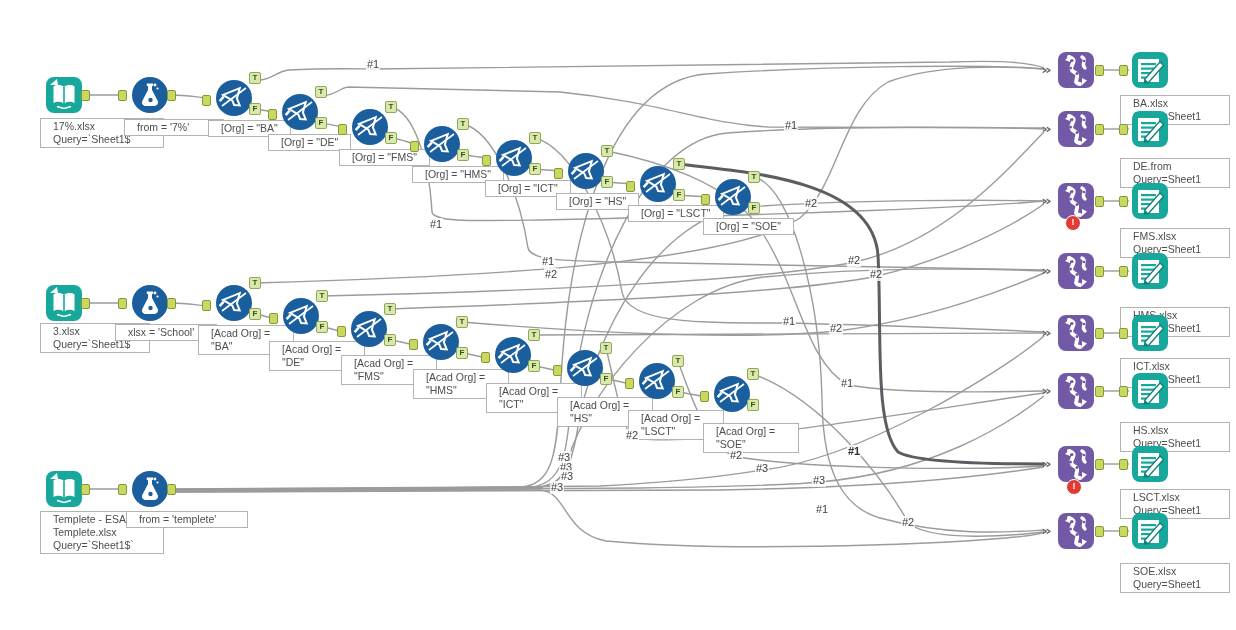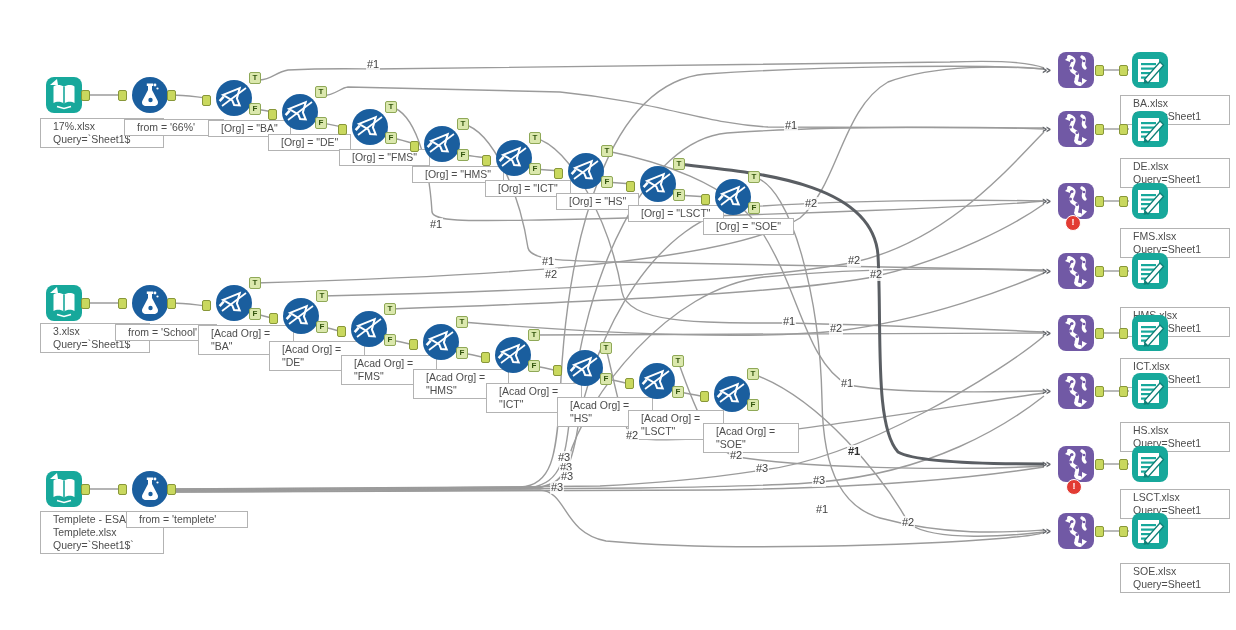--- a/index.html
+++ b/index.html
@@ -414,32 +414,32 @@
       <span class="anc" style="left: 38px; top: 14px;"></span>
     </div>
     <div class="tool output" style="left: 1131px; top: 512px;">
       <svg class="ticon" viewBox="0 0 38 38">
         <use href="#sym-output"></use>
       </svg>
       <span class="anc" style="left: -12px; top: 14px;"></span>
     </div>
     <div class="ann" style="left: 40px; top: 118px; min-width: 98px;">17%.xlsx
 Query=`Sheet1$`</div>
-    <div class="ann" style="left: 124px; top: 119px; min-width: 74px;">from = '66%'</div>
+    <div class="ann" style="left: 124px; top: 119px; min-width: 74px;">from = '7%'</div>
     <div class="ann" style="left: 208px; top: 120px;">[Org] = "BA"</div>
     <div class="ann" style="left: 268px; top: 134px;">[Org] = "DE"</div>
     <div class="ann" style="left: 339px; top: 149px;">[Org] = "FMS"</div>
     <div class="ann" style="left: 412px; top: 166px;">[Org] = "HMS"</div>
     <div class="ann" style="left: 485px; top: 180px;">[Org] = "ICT"</div>
     <div class="ann" style="left: 556px; top: 193px;">[Org] = "HS"</div>
     <div class="ann" style="left: 628px; top: 205px;">[Org] = "LSCT"</div>
     <div class="ann" style="left: 703px; top: 218px;">[Org] = "SOE"</div>
     <div class="ann" style="left: 40px; top: 323px; min-width: 84px;">3.xlsx
 Query=`Sheet1$`</div>
-    <div class="ann" style="left: 115px; top: 324px; min-width: 76px;">from = 'School'</div>
+    <div class="ann" style="left: 115px; top: 324px; min-width: 76px;">xlsx = 'School'</div>
     <div class="ann" style="left: 198px; top: 325px; min-width: 70px;">[Acad Org] =
 "BA"</div>
     <div class="ann" style="left: 269px; top: 341px; min-width: 70px;">[Acad Org] =
 "DE"</div>
     <div class="ann" style="left: 341px; top: 355px; min-width: 70px;">[Acad Org] =
 "FMS"</div>
     <div class="ann" style="left: 413px; top: 369px; min-width: 70px;">[Acad Org] =
 "HMS"</div>
     <div class="ann" style="left: 486px; top: 383px; min-width: 70px;">[Acad Org] =
 "ICT"</div>
@@ -448,21 +448,21 @@
     <div class="ann" style="left: 628px; top: 410px; min-width: 70px;">[Acad Org] =
 "LSCT"</div>
     <div class="ann" style="left: 703px; top: 423px; min-width: 70px;">[Acad Org] =
 "SOE"</div>
     <div class="ann" style="left: 40px; top: 511px; min-width: 98px;">Templete - ESA
 Templete.xlsx
 Query=`Sheet1$`</div>
     <div class="ann" style="left: 126px; top: 511px; min-width: 96px;">from = 'templete'</div>
     <div class="ann" style="left: 1120px; top: 95px; min-width: 84px;">BA.xlsx
 Query=Sheet1</div>
-    <div class="ann" style="left: 1120px; top: 158px; min-width: 84px;">DE.xlsx
+    <div class="ann" style="left: 1120px; top: 158px; min-width: 84px;">DE.from
 Query=Sheet1</div>
     <div class="ann" style="left: 1120px; top: 228px; min-width: 84px;">FMS.xlsx
 Query=Sheet1</div>
     <div class="ann" style="left: 1120px; top: 307px; min-width: 84px;">HMS.xlsx
 Query=Sheet1</div>
     <div class="ann" style="left: 1120px; top: 358px; min-width: 84px;">ICT.xlsx
 Query=Sheet1</div>
     <div class="ann" style="left: 1120px; top: 422px; min-width: 84px;">HS.xlsx
 Query=Sheet1</div>
     <div class="ann" style="left: 1120px; top: 489px; min-width: 84px;">LSCT.xlsx

